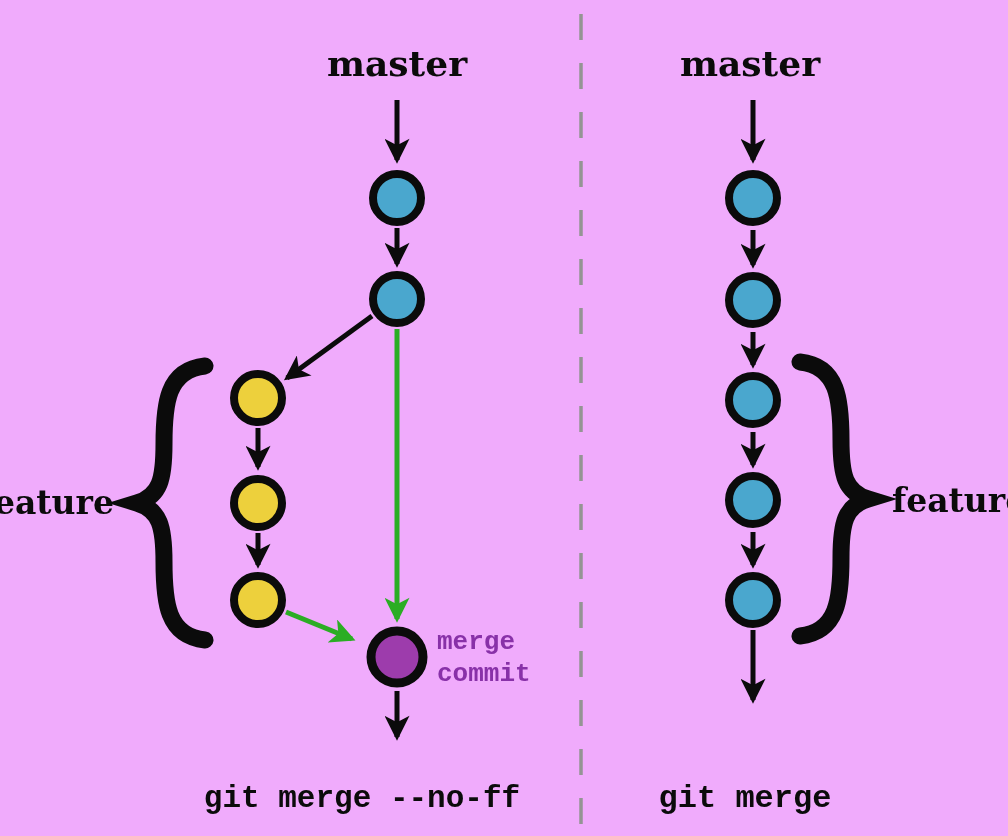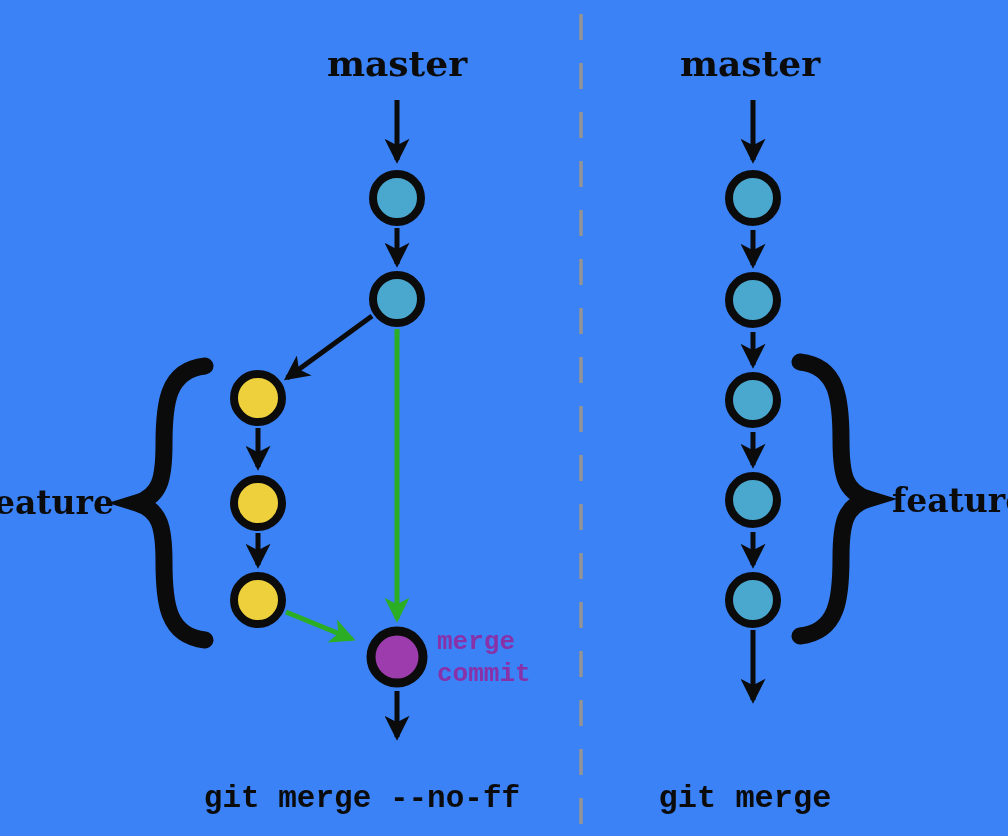--- a/index.html
+++ b/index.html
@@ -5,21 +5,21 @@
   html, body {
     margin: 0;
     padding: 0;
     background: #ffffff;
     font-family: "DejaVu Serif", serif;
   }
   .stage {
     position: relative;
     width: 1008px;
     height: 836px;
-    background: #3b82f6;
+    background: #f0abfc;
     overflow: hidden;
   }
   svg { display: block; }
 
   .branch-label {
     font-family: "DejaVu Serif", "Liberation Serif", serif;
     font-weight: bold;
     font-size: 36px;
     fill: #0b0b0b;
   }

